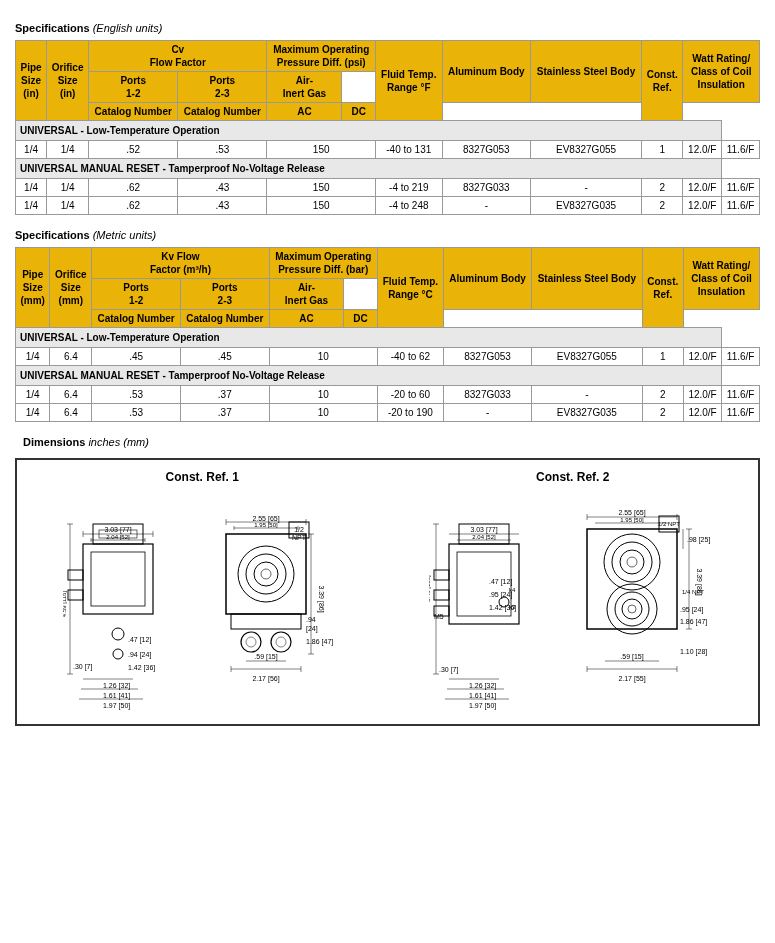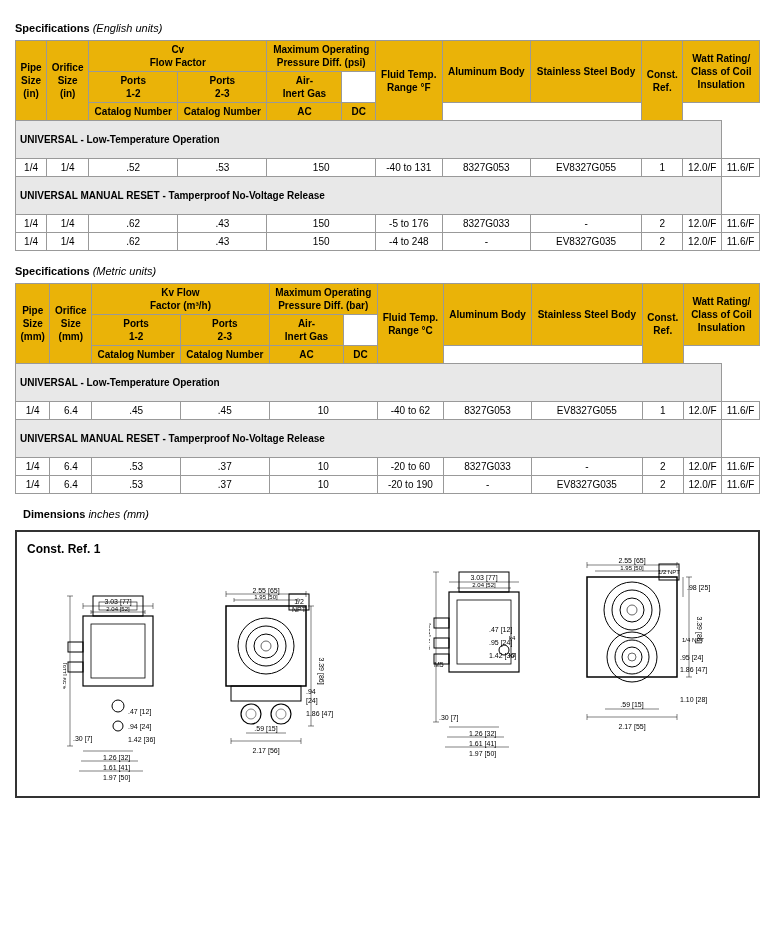--- a/index.html
+++ b/index.html
@@ -40,39 +40,39 @@
     }
     th {
       background: #eab308;
       font-weight: bold;
     }
     .group-header {
       background: #e8e8e8;
       font-weight: bold;
       text-align: left;
       font-size: 10px;
-      padding: 12px 4px;
+      padding: 3px 4px;
     }
     .col-left { text-align: left; }
 
     
     .dimensions-box {
       border: 2px solid #333;
       padding: 10px;
       margin-top: 10px;
       background: #fff;
     }
     .dimensions-inner {
       display: flex;
       gap: 20px;
       justify-content: space-around;
     }
     .const-ref-section {
       flex: 1;
-      text-align: left;
+      text-align: center;
     }
     .const-ref-title {
       font-weight: bold;
       font-size: 12px;
       margin-bottom: 10px;
     }
     .diagram-row {
       display: flex;
       gap: 8px;
       justify-content: center;
@@ -133,21 +133,21 @@
       </tr>
       <tr>
         <td colspan="11" class="group-header col-left">UNIVERSAL MANUAL RESET - Tamperproof No-Voltage Release</td>
       </tr>
       <tr>
         <td>1/4</td>
         <td>1/4</td>
         <td>.62</td>
         <td>.43</td>
         <td colspan="2">150</td>
-        <td>-5 to 176</td>
+        <td>-4 to 219</td>
         <td>8327G033</td>
         <td>-</td>
         <td>2</td>
         <td>12.0/F</td>
         <td>11.6/F</td>
       </tr>
       <tr>
         <td>1/4</td>
         <td>1/4</td>
         <td>.62</td>
@@ -349,20 +349,21 @@
           <line x1="100" y1="172" x2="100" y2="178" stroke="#000" stroke-width="0.5"></line>
           <text x="65" y="187" text-anchor="middle" font-size="7">2.17 [56]</text>
 
           <line x1="45" y1="167" x2="85" y2="167" stroke="#000" stroke-width="0.5"></line>
           <text x="65" y="165" text-anchor="middle" font-size="7">.59 [15]</text>
         </svg>
       </div>
     </div>
 
     <div class="const-ref-section">
+      <div class="const-ref-title">Const. Ref. 2</div>
       <div class="diagram-row">
 
         <svg width="130" height="220" style="font-size:7px;font-family:Arial;">
 
           <rect x="20" y="50" width="70" height="80" fill="none" stroke="#000" stroke-width="1.2"></rect>
 
           <rect x="28" y="58" width="54" height="64" fill="none" stroke="#000" stroke-width="0.8"></rect>
 
           <rect x="5" y="76" width="15" height="10" fill="none" stroke="#000" stroke-width="1"></rect>
           <rect x="5" y="96" width="15" height="10" fill="none" stroke="#000" stroke-width="1"></rect>

